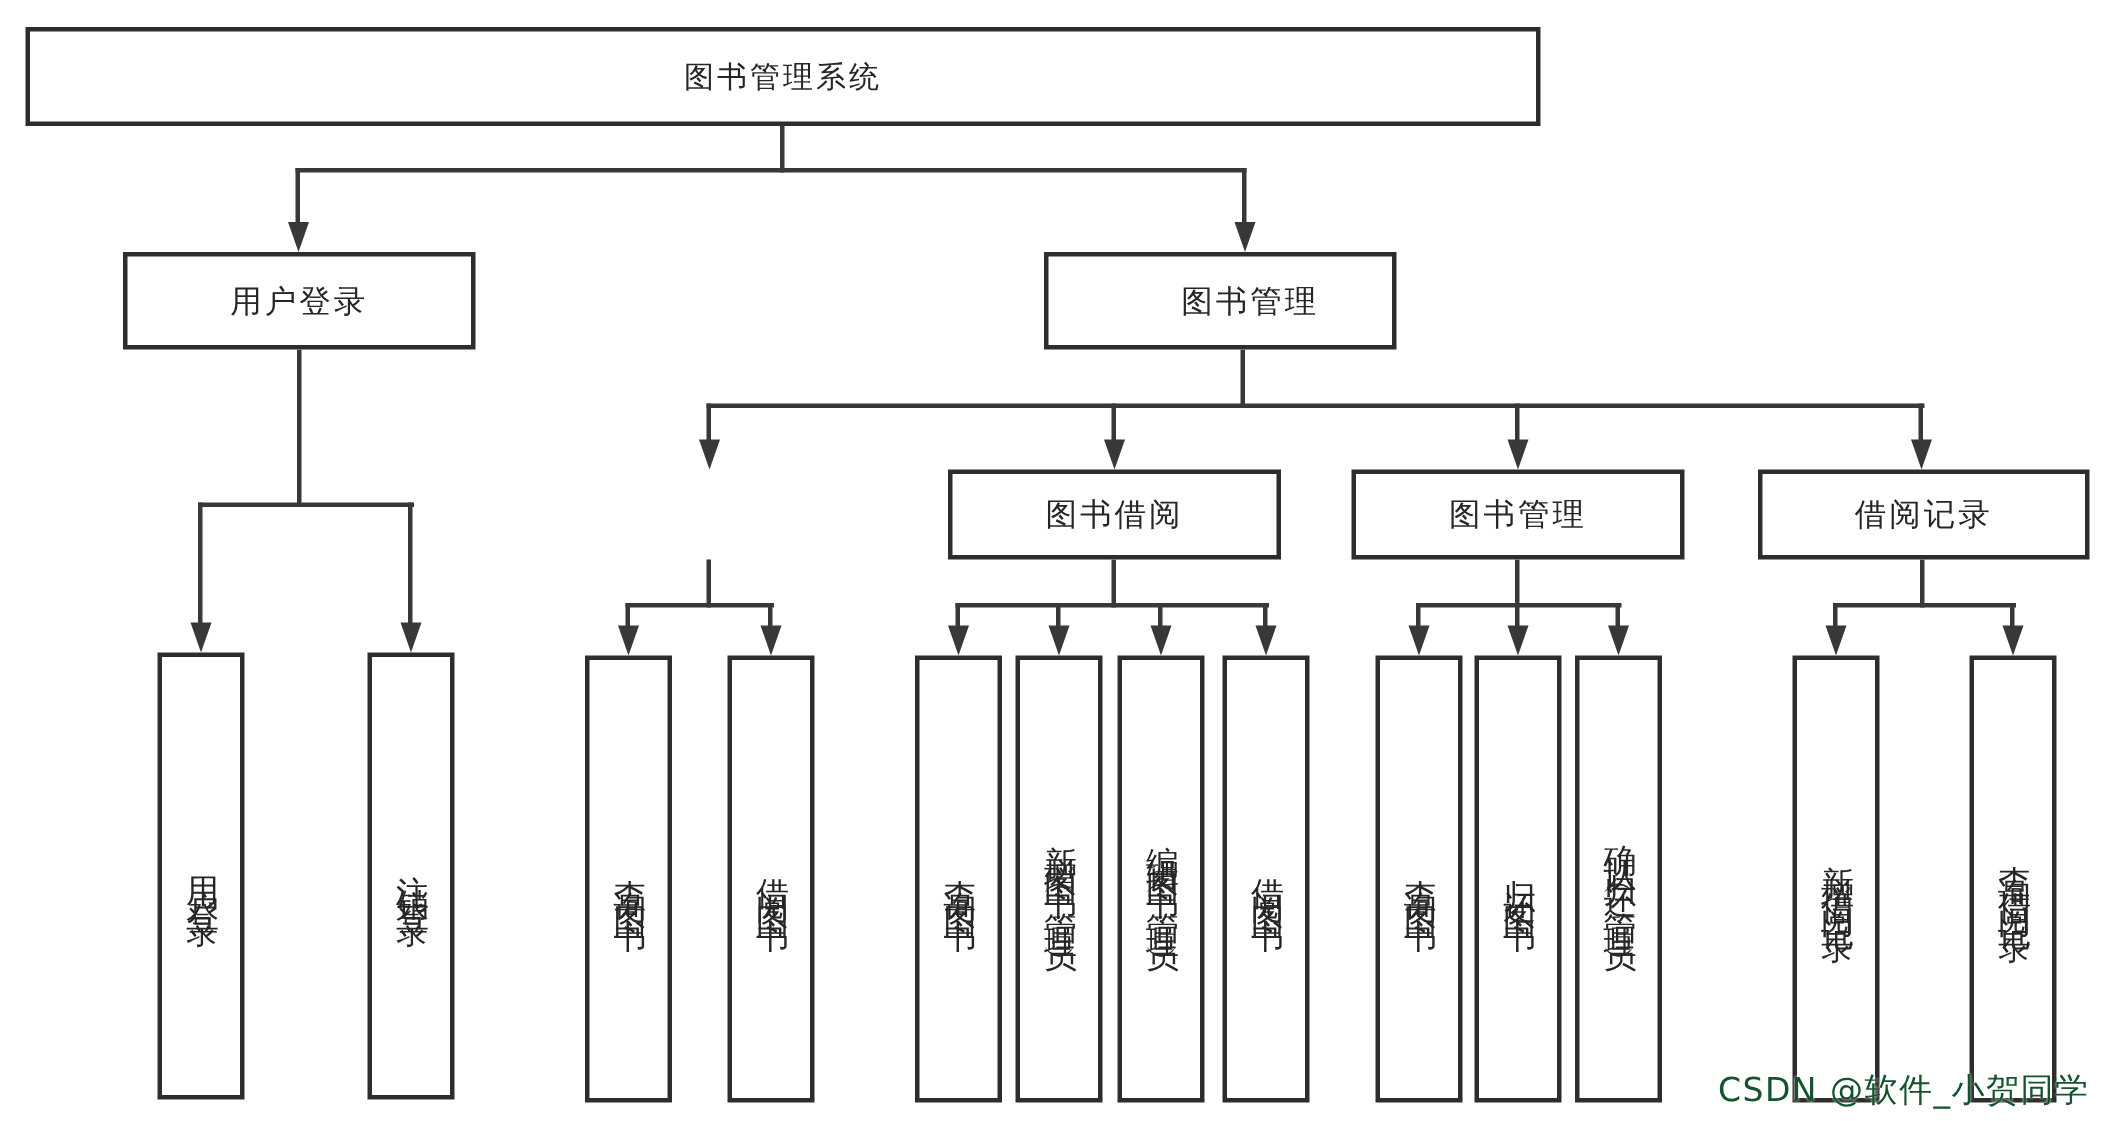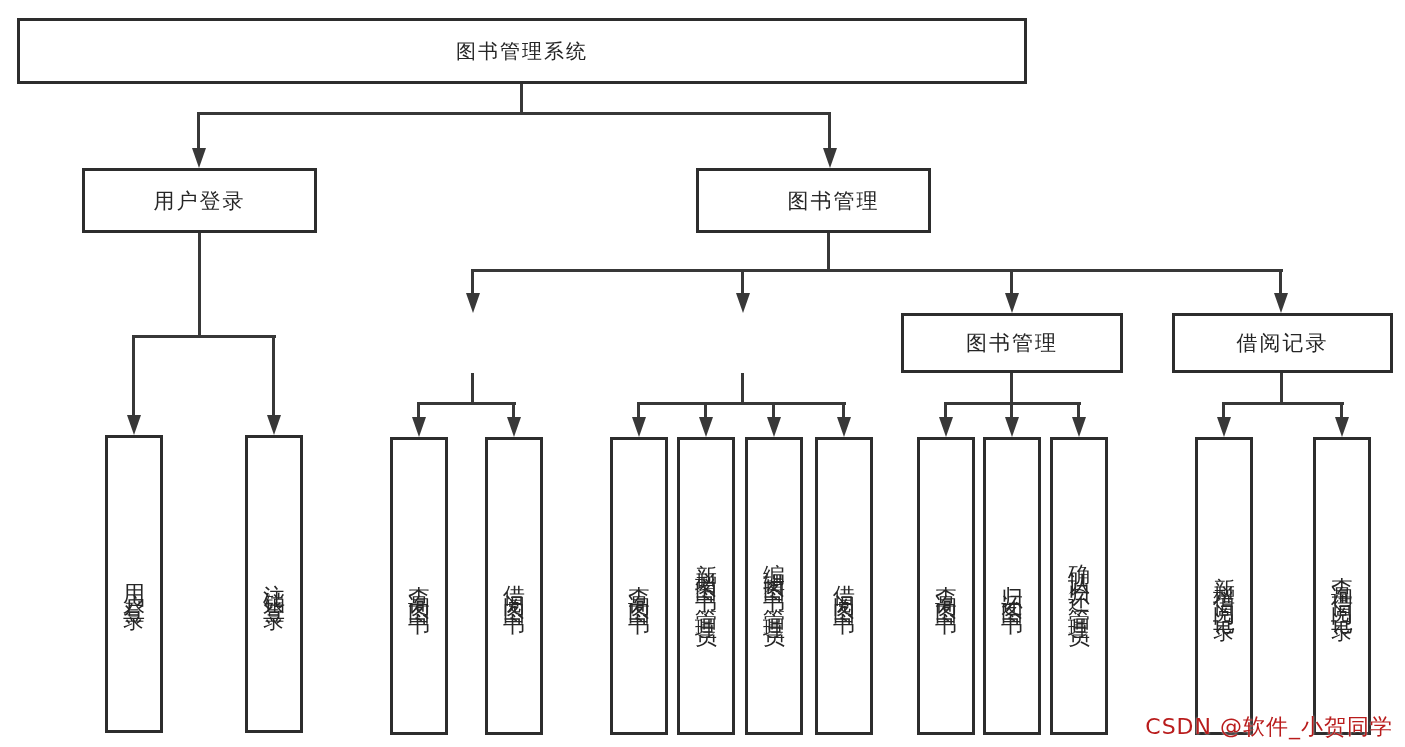--- a/index.html
+++ b/index.html
@@ -63,21 +63,21 @@
     border-right: 7px solid transparent;
     border-top: 20px solid #383838;
     z-index: 1;
   }
   .watermark {
     position: absolute;
     top: 712px;
     right: 12px;
     font-size: 22px;
     letter-spacing: 1px;
-    color: #b91c1c;
+    color: #14532d;
     z-index: 3;
     text-shadow: 0 0 2px #ffffff;
   }
 </style>
 </head>
 <body>
 
 <div class="canvas">
 
   <div class="node node--root" style="left:17px; top:18px; width:1010px; height:66px;">
@@ -109,20 +109,23 @@
   <div class="hline" style="left:471px; top:269px; width:812px;"></div>
   <div class="vline" style="left:471px; top:269px; height:26px;"></div>
   <div class="arrow" style="left:466px; top:293px;"></div>
   <div class="vline" style="left:741px; top:269px; height:26px;"></div>
   <div class="arrow" style="left:736px; top:293px;"></div>
   <div class="vline" style="left:1010px; top:269px; height:26px;"></div>
   <div class="arrow" style="left:1005px; top:293px;"></div>
   <div class="vline" style="left:1279px; top:269px; height:26px;"></div>
   <div class="arrow" style="left:1274px; top:293px;"></div>
 
+  <div class="node" style="left:632px; top:313px; width:222px; height:60px;">
+    <span>图书借阅</span>
+  </div>
   <div class="node" style="left:901px; top:313px; width:222px; height:60px;">
     <span>图书管理</span>
   </div>
   <div class="node" style="left:1172px; top:313px; width:221px; height:60px;">
     <span>借阅记录</span>
   </div>
 
   <div class="vline" style="left:471px; top:373px; height:32px;"></div>
   <div class="hline" style="left:417px; top:402px; width:99px;"></div>
   <div class="vline" style="left:417px; top:402px; height:17px;"></div>

